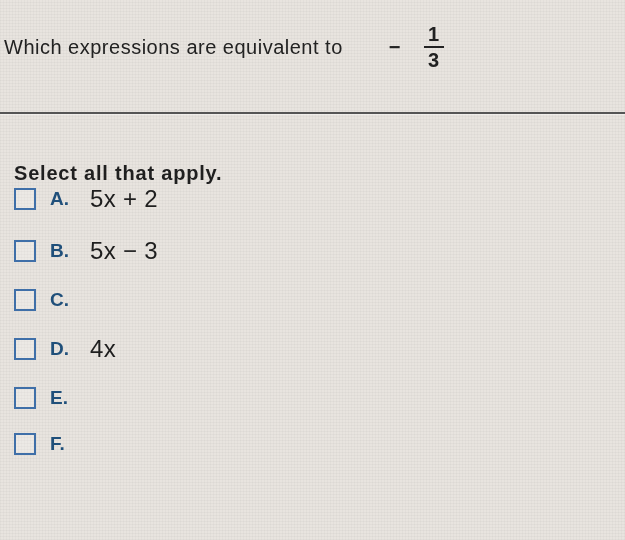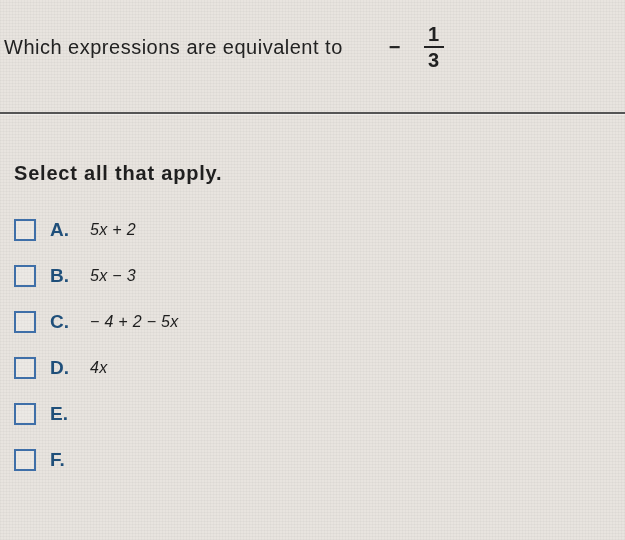--- a/index.html
+++ b/index.html
@@ -42,21 +42,20 @@
     width: 100%;
     box-shadow: 0 1px 0 rgba(255,255,255,0.4);
   }
   .answer-area {
     padding: 48px 14px 10px 14px;
   }
   .instruction {
     font-size: 20px;
     font-weight: 600;
     color: #1f1f1f;
-    margin-bottom: 34px;
     letter-spacing: 0.8px;
   }
   .options { display: flex; flex-direction: column; gap: 24px; }
   .option-row {
     display: flex;
     align-items: center;
     gap: 14px;
   }
   .checkbox {
     width: 22px;
@@ -66,25 +65,24 @@
     flex: 0 0 auto;
   }
   .opt-label {
     font-size: 19px;
     font-weight: 700;
     color: #1f4f7a;
     min-width: 26px;
     letter-spacing: 0px;
   }
   .opt-text {
-    font-size: 16px;
+    font-size: 24px;
     color: #1e1e1e;
     font-weight: 500;
     letter-spacing: 0.3px;
-    font-style: italic;
   }
 </style>
 </head>
 <body>
 
 <div class="question-area">
   <div class="question-text">
     <span>Which expressions are equivalent to</span>
     <span style="width:6px"></span>
     <span style="font-weight:700">−</span>
@@ -110,21 +108,20 @@
 
     <div class="option-row">
       <div class="checkbox"></div>
       <span class="opt-label">B.</span>
       <span class="opt-text">5x − 3</span>
     </div>
 
     <div class="option-row">
       <div class="checkbox"></div>
       <span class="opt-label">C.</span>
-      <span class="opt-text">− 4 + 2 − 5x</span>
     </div>
 
     <div class="option-row">
       <div class="checkbox"></div>
       <span class="opt-label">D.</span>
       <span class="opt-text">4x</span>
     </div>
 
     <div class="option-row">
       <div class="checkbox"></div>

